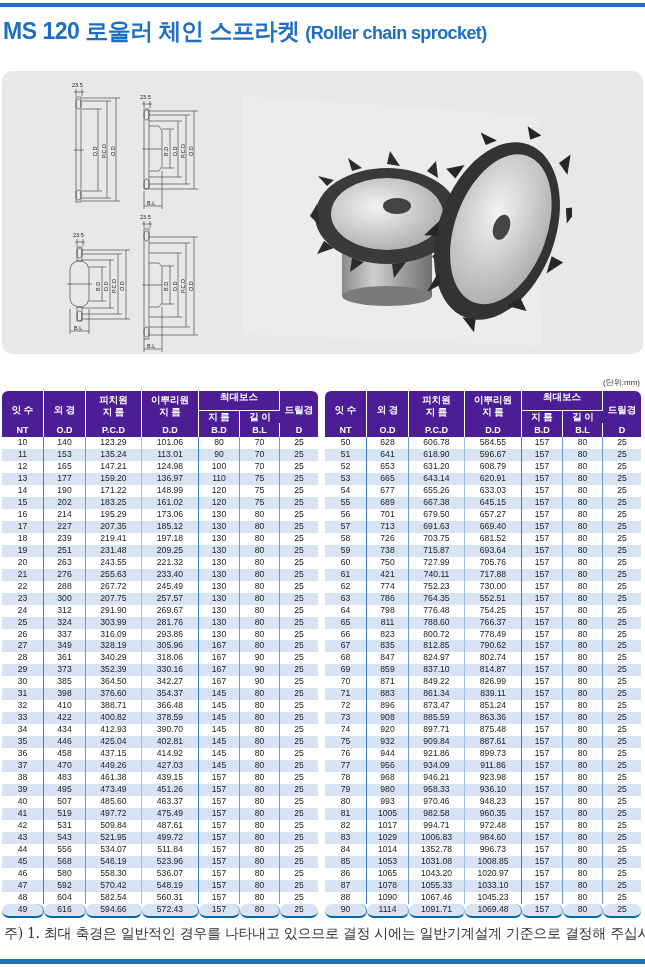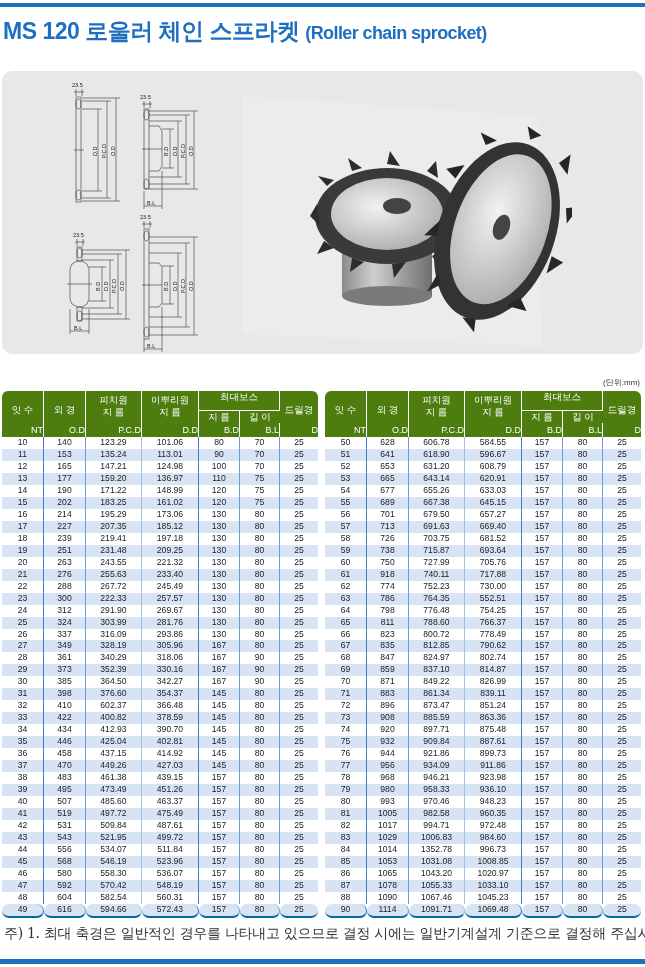--- a/index.html
+++ b/index.html
@@ -14,25 +14,25 @@
 
   .figure-panel { position: absolute; left: 2px; top: 71px; width: 641px; height: 283px; background: #e8e8e8; border-radius: 10px; overflow: hidden; }
   .diagrams { position: absolute; left: 60px; top: 0; width: 190px; height: 283px; }
   .photo-svg { position: absolute; left: 240px; top: 5px; width: 330px; height: 270px; }
 
   .unit-note { position: absolute; right: 5px; top: 377px; font-size: 8px; color: #333; }
 
   .spec-table { position: absolute; top: 391px; border-collapse: separate; border-spacing: 0; font-size: 8.6px; table-layout: fixed; }
   .spec-table.left { left: 2px; width: 316px; }
   .spec-table.right { left: 325px; width: 316px; }
-  .spec-table thead th { background: #4d7c0f; color: #ffffff; font-weight: normal; text-align: center; font-size: 9.5px; line-height: 12px; border-right: 1px solid #ffffff; padding: 0; }
+  .spec-table thead th { background: #4c1d95; color: #ffffff; font-weight: bold; text-align: center; font-size: 9.5px; line-height: 12px; border-right: 1px solid #ffffff; padding: 0; }
   .spec-table thead th:last-child { border-right: none; }
   .spec-table thead tr.h1 th { height: 19px; padding-top: 0; vertical-align: top; }
   .spec-table thead tr.h2 th { height: 12px; }
-  .spec-table thead tr.h3 th { height: 14px; font-size: 9px; border-top: none; text-align: right; }
+  .spec-table thead tr.h3 th { height: 14px; font-size: 9px; border-top: none; }
   .spec-table thead tr.h2 th.sub { border-top: 1px solid #ffffff; }
   .spec-table thead tr.h1 th:first-child { border-top-left-radius: 6px; }
   .spec-table thead tr.h1 th:last-child { border-top-right-radius: 6px; }
   .spec-table tbody td { text-align: center; height: 11.97px; line-height: 11.97px; padding: 0; border-right: 1px solid #6a9fd6; color: #222; white-space: nowrap; }
   .spec-table tbody td:last-child { border-right: none; }
   .spec-table tbody td.c-nt { border-right: 1px solid #3d7fc7; }
   .spec-table tbody td.c-dd { border-right: 1px solid #3d7fc7; }
   .spec-table tbody td.c-pcd { border-right: 1px solid #9cc0e6; }
   .spec-table tbody tr:nth-child(even) td { background: #d8e3f4; }
   .spec-table tbody tr:last-child td { border-bottom: 2px solid #0369a1; border-radius: 7px; }
@@ -375,21 +375,21 @@
         <td class="c-od">288</td>
         <td class="c-pcd">267.72</td>
         <td class="c-dd">245.49</td>
         <td class="c-bd">130</td>
         <td class="c-bl">80</td>
         <td class="c-drill">25</td>
       </tr>
       <tr>
         <td class="c-nt">23</td>
         <td class="c-od">300</td>
-        <td class="c-pcd">222.33</td>
+        <td class="c-pcd">207.75</td>
         <td class="c-dd">257.57</td>
         <td class="c-bd">130</td>
         <td class="c-bl">80</td>
         <td class="c-drill">25</td>
       </tr>
       <tr>
         <td class="c-nt">24</td>
         <td class="c-od">312</td>
         <td class="c-pcd">291.90</td>
         <td class="c-dd">269.67</td>
@@ -456,21 +456,21 @@
         <td class="c-od">398</td>
         <td class="c-pcd">376.60</td>
         <td class="c-dd">354.37</td>
         <td class="c-bd">145</td>
         <td class="c-bl">80</td>
         <td class="c-drill">25</td>
       </tr>
       <tr>
         <td class="c-nt">32</td>
         <td class="c-od">410</td>
-        <td class="c-pcd">602.37</td>
+        <td class="c-pcd">388.71</td>
         <td class="c-dd">366.48</td>
         <td class="c-bd">145</td>
         <td class="c-bl">80</td>
         <td class="c-drill">25</td>
       </tr>
       <tr>
         <td class="c-nt">33</td>
         <td class="c-od">422</td>
         <td class="c-pcd">400.82</td>
         <td class="c-dd">378.59</td>
@@ -753,21 +753,21 @@
         <td class="c-nt">60</td>
         <td class="c-od">750</td>
         <td class="c-pcd">727.99</td>
         <td class="c-dd">705.76</td>
         <td class="c-bd">157</td>
         <td class="c-bl">80</td>
         <td class="c-drill">25</td>
       </tr>
       <tr>
         <td class="c-nt">61</td>
-        <td class="c-od">918</td>
+        <td class="c-od">421</td>
         <td class="c-pcd">740.11</td>
         <td class="c-dd">717.88</td>
         <td class="c-bd">157</td>
         <td class="c-bl">80</td>
         <td class="c-drill">25</td>
       </tr>
       <tr>
         <td class="c-nt">62</td>
         <td class="c-od">774</td>
         <td class="c-pcd">752.23</td>

